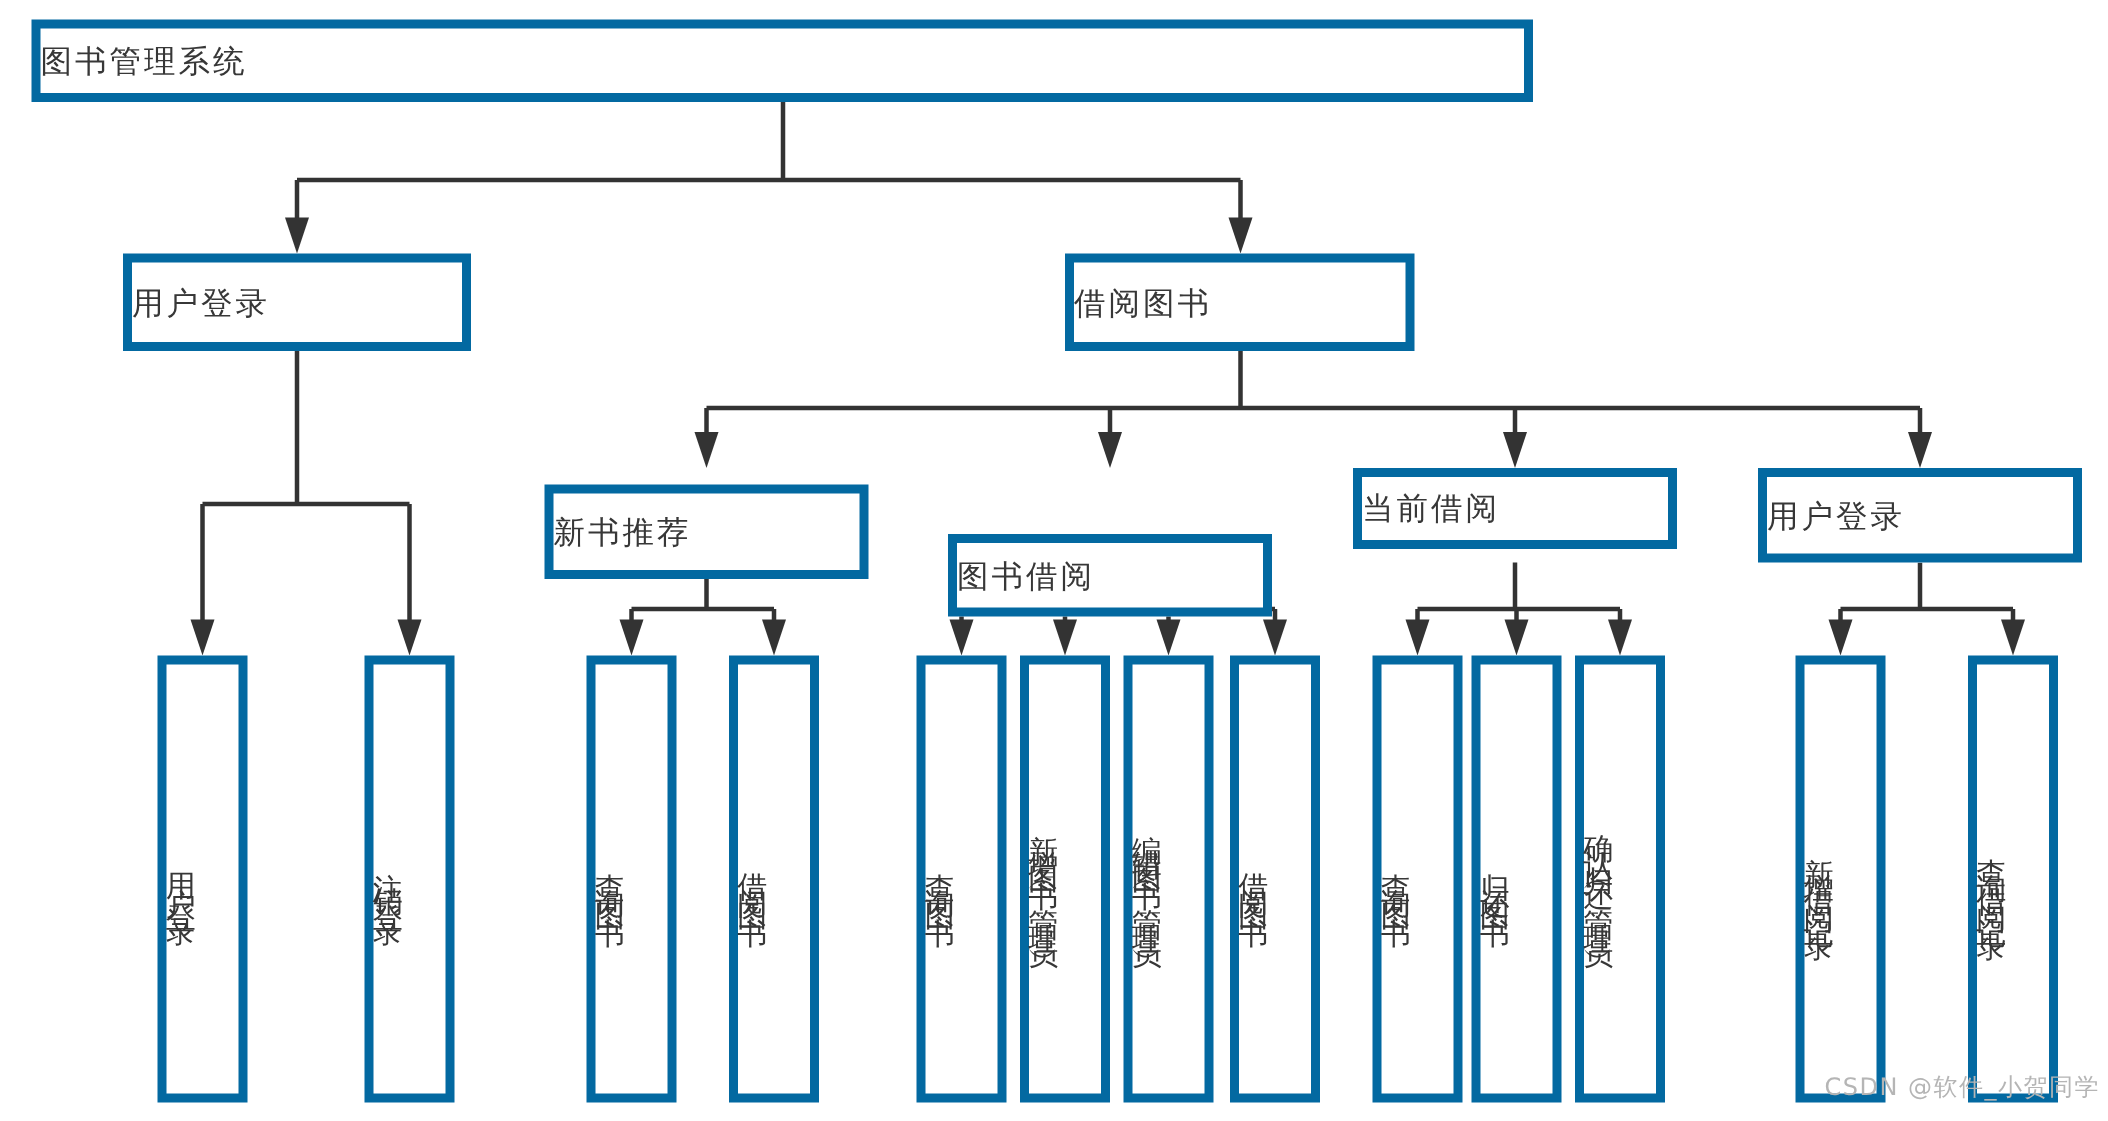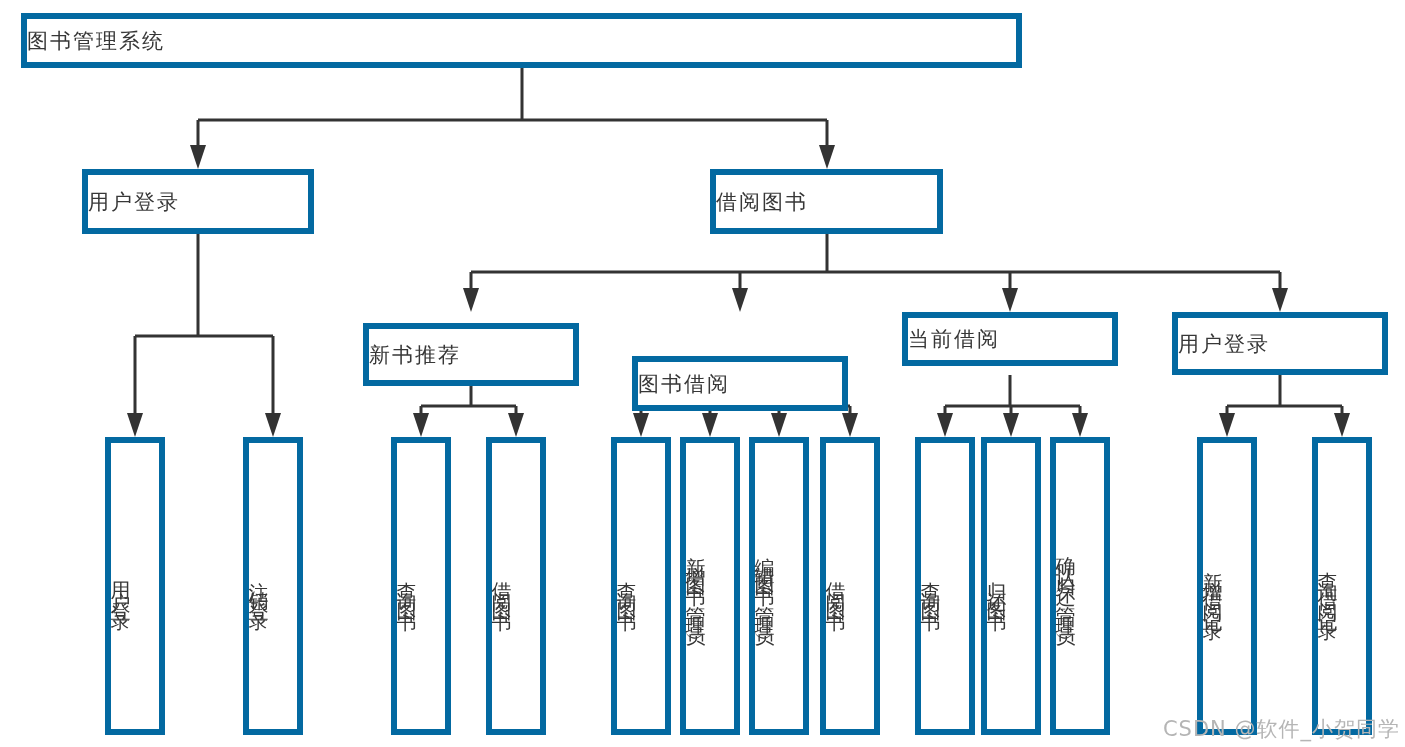--- a/index.html
+++ b/index.html
@@ -27,21 +27,21 @@
     line-height:1;
     white-space:nowrap;
   }
 
   svg.connectors { position:absolute; left:0; top:0; display:block; }
   svg.connectors path { stroke:#333333; stroke-width:3; fill:none; }
   svg.connectors polygon { fill:#333333; stroke:none; }
 
   .watermark {
     position:absolute; top:715px; right:5px;
-    font-size:21px; color:#b5b5b5; letter-spacing:1px;
+    font-size:16px; color:#b5b5b5; letter-spacing:1px;
     white-space:nowrap;
   }
 </style>
 </head>
 <body>
 
 <div class="canvas">
 
   <svg class="connectors" width="1405" height="747" viewBox="0 0 1405 747" aria-hidden="true">
     <path d="M522 68 V120 M198 120 H827 M198 120 V147 M827 120 V147

